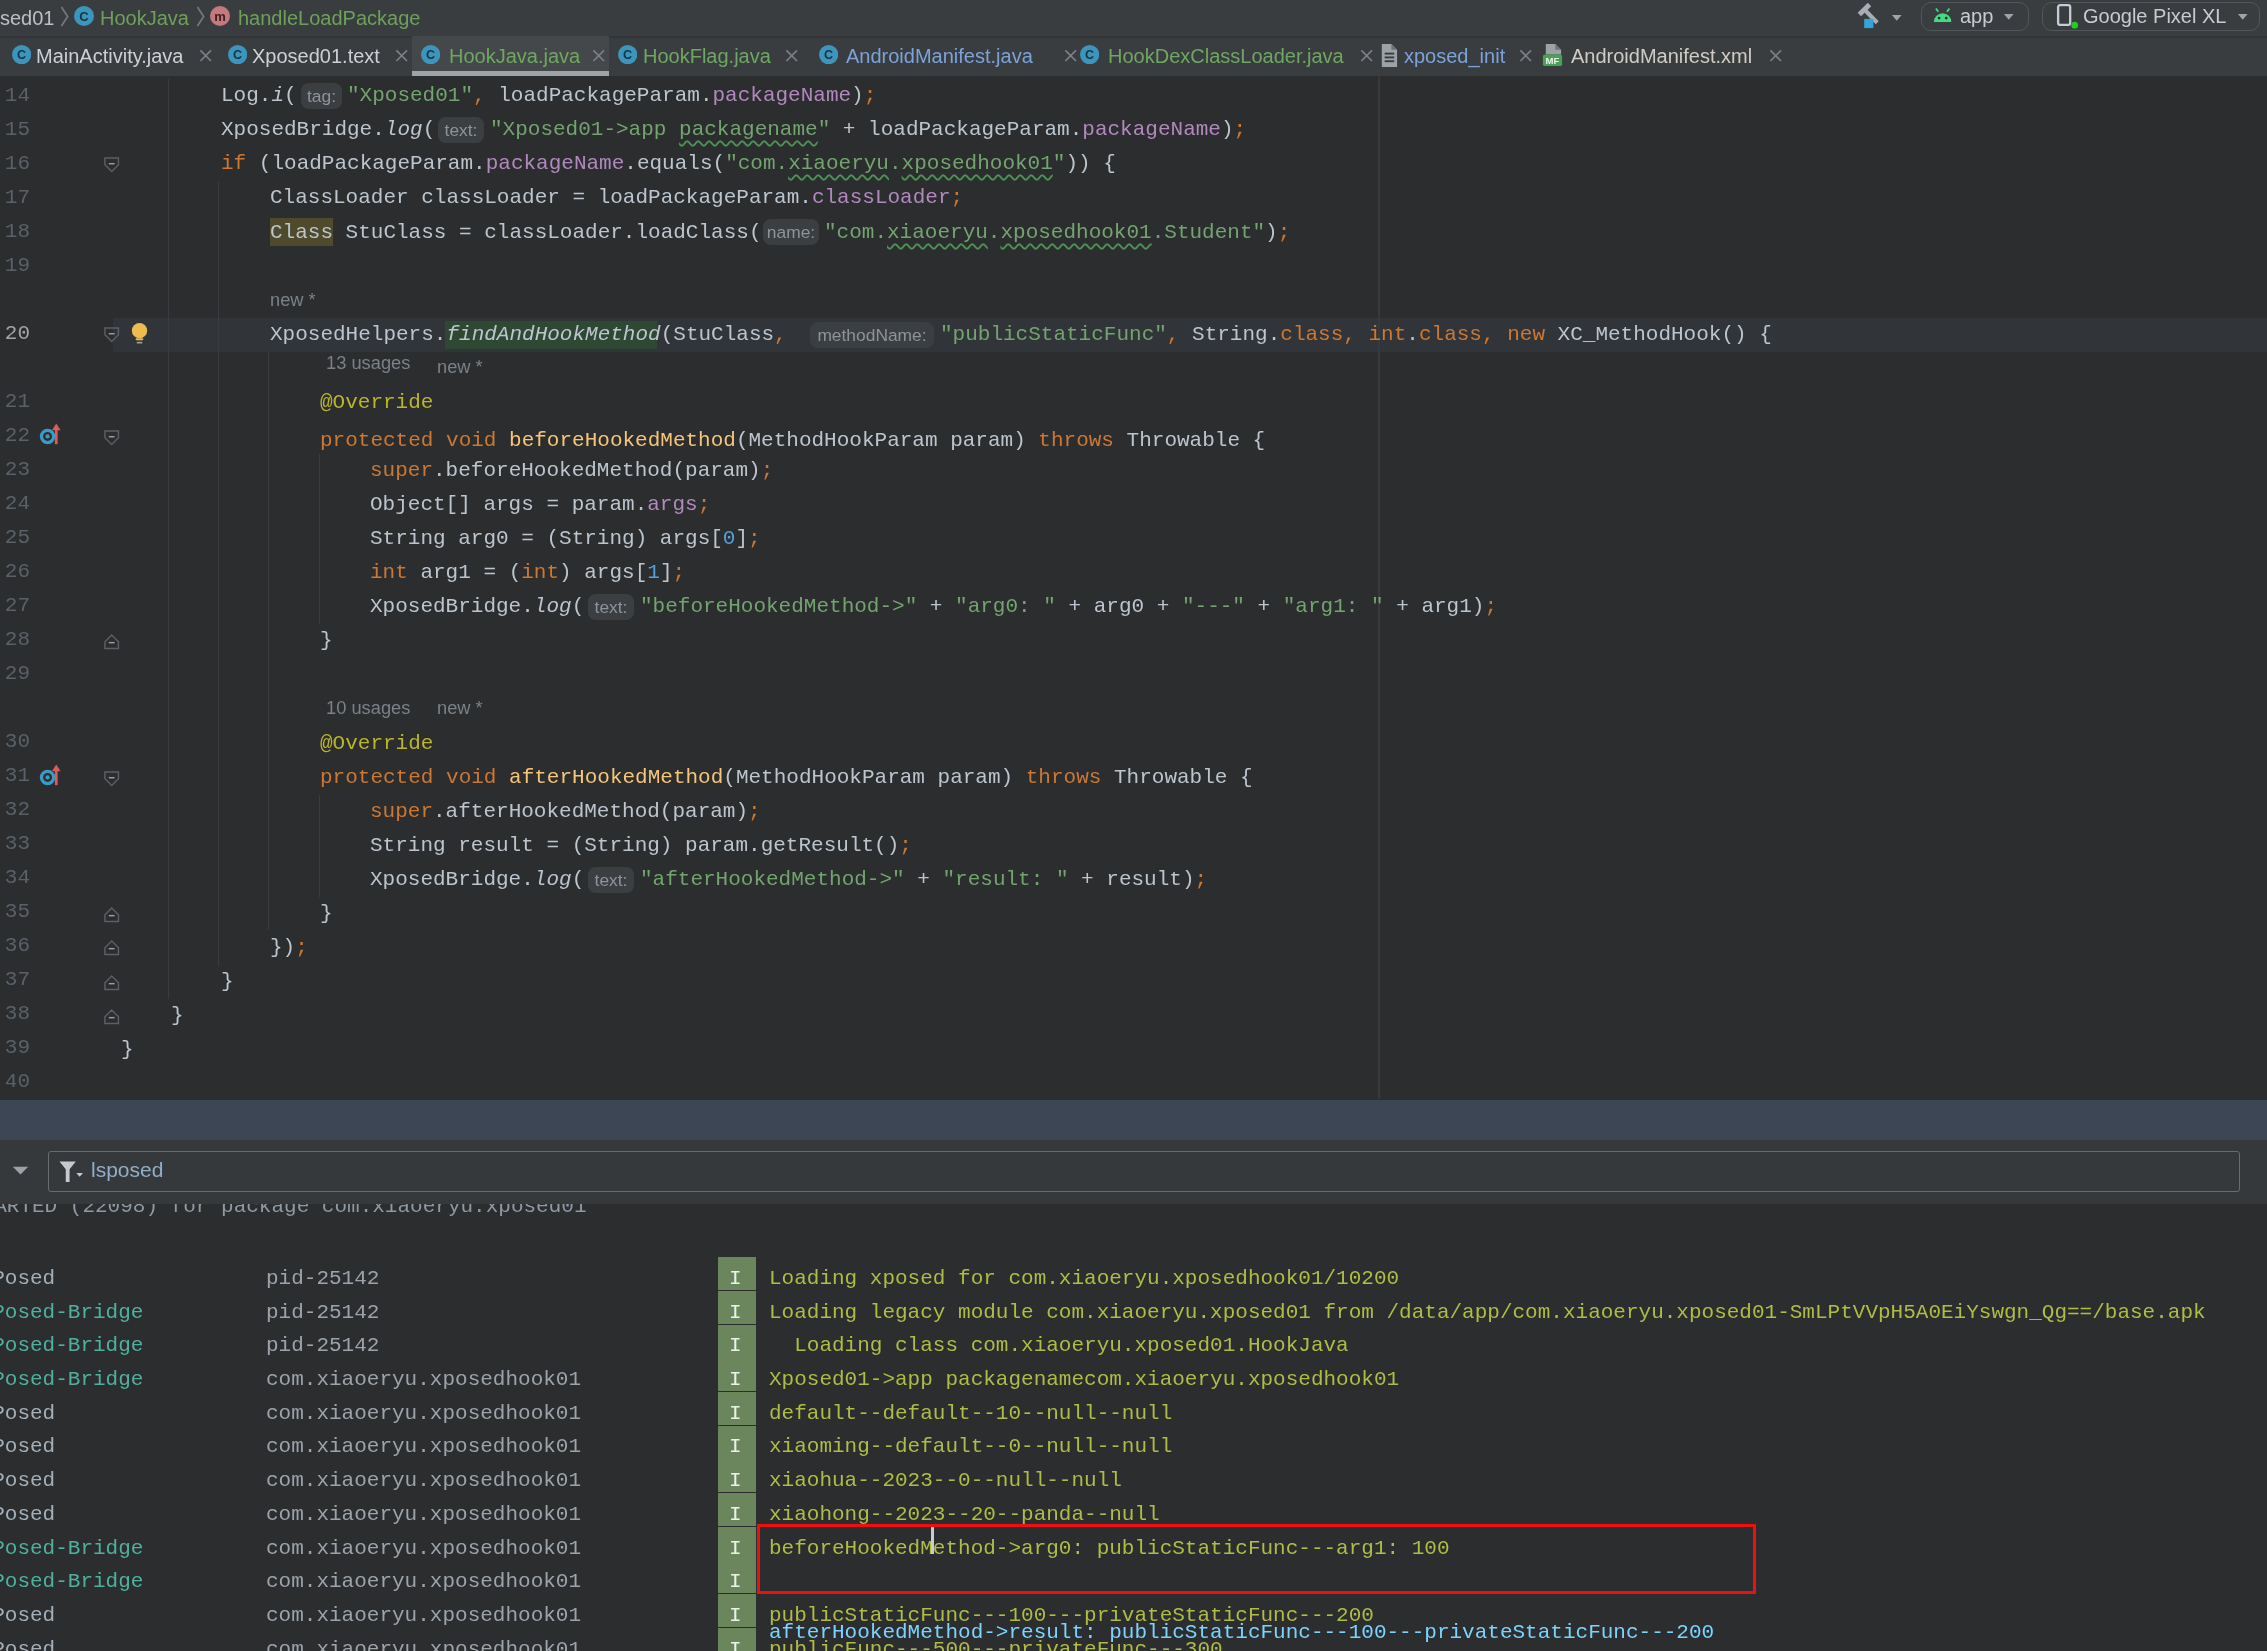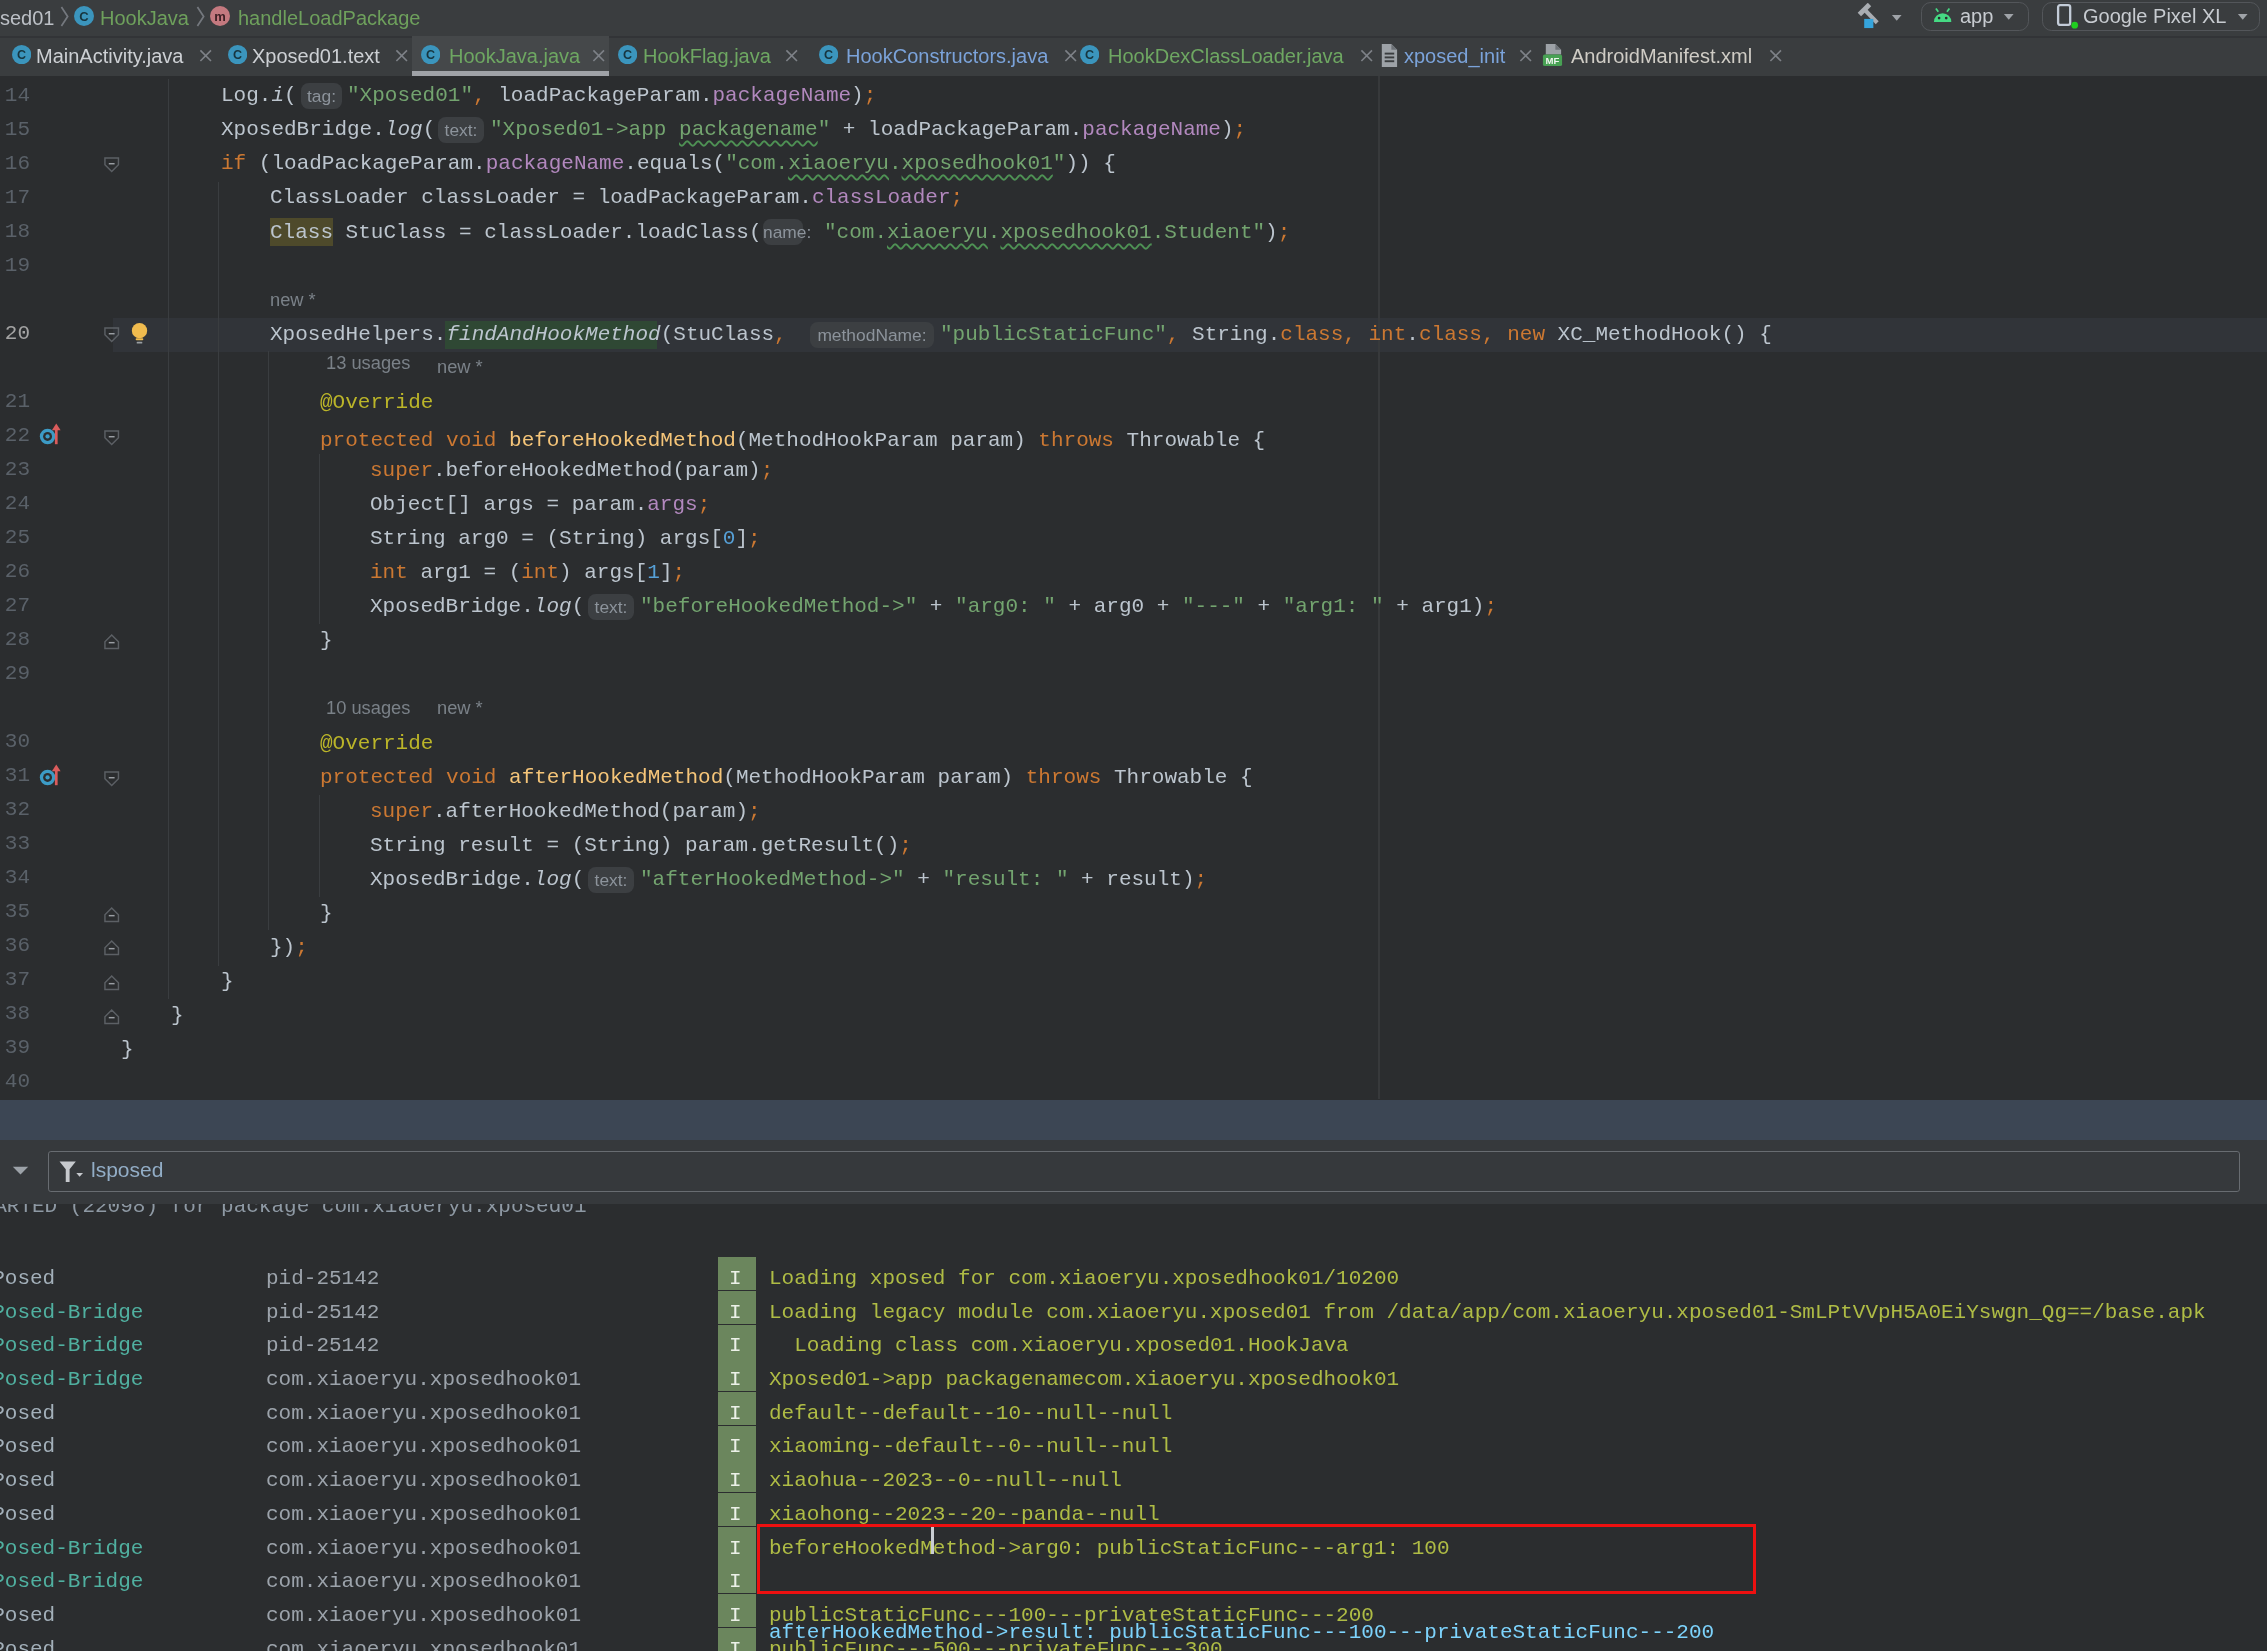--- a/index.html
+++ b/index.html
@@ -90,21 +90,21 @@
     <text x="10" y="14.5" font-size="13" font-family="Liberation Sans" font-weight="bold" fill="#17353f" text-anchor="middle">C</text>
   </svg>
 <div class="abs" style="left:643px;top:44px;font-size:20px;color:#6ea762;line-height:25px">HookFlag.java</div>
 <svg class="abs" style="left:784px;top:48px" width="15.4" height="15.4" viewBox="0 0 16 16">
     <path d="M2.5 2.5 L13.5 13.5 M13.5 2.5 L2.5 13.5" stroke="#7d8187" stroke-width="1.7"></path>
   </svg>
 <svg class="abs" style="left:819px;top:45px" width="19.3" height="19.3" viewBox="0 0 20 20">
     <circle cx="10" cy="10" r="10" fill="#3b95bd"></circle>
     <text x="10" y="14.5" font-size="13" font-family="Liberation Sans" font-weight="bold" fill="#17353f" text-anchor="middle">C</text>
   </svg>
-<div class="abs" style="left:846px;top:44px;font-size:20px;color:#7ba3da;line-height:25px">HookConstructors.java</div>
+<div class="abs" style="left:846px;top:44px;font-size:20px;color:#7ba3da;line-height:25px">AndroidManifest.java</div>
 <svg class="abs" style="left:1063px;top:48px" width="15.4" height="15.4" viewBox="0 0 16 16">
     <path d="M2.5 2.5 L13.5 13.5 M13.5 2.5 L2.5 13.5" stroke="#7d8187" stroke-width="1.7"></path>
   </svg>
 <svg class="abs" style="left:1080px;top:45px" width="19.3" height="19.3" viewBox="0 0 20 20">
     <circle cx="10" cy="10" r="10" fill="#3b95bd"></circle>
     <text x="10" y="14.5" font-size="13" font-family="Liberation Sans" font-weight="bold" fill="#17353f" text-anchor="middle">C</text>
   </svg>
 <div class="abs" style="left:1108px;top:44px;font-size:20px;color:#6ea762;line-height:25px">HookDexClassLoader.java</div>
 <svg class="abs" style="left:1359px;top:48px" width="15.4" height="15.4" viewBox="0 0 16 16">
     <path d="M2.5 2.5 L13.5 13.5 M13.5 2.5 L2.5 13.5" stroke="#7d8187" stroke-width="1.7"></path>
@@ -227,21 +227,21 @@
   </svg>
 <pre class="mono" style="left:221px;top:79px;color:#bcc5ce">Log.<span class="it">i</span>(</pre>
 <div class="chip" style="left:301px;top:83px;width:41px">tag:</div>
 <pre class="mono" style="left:347px;top:79px;color:#bcc5ce"><span class="s">"Xposed01"</span><span class="k">,</span> loadPackageParam.<span class="f">packageName</span>)<span class="k">;</span></pre>
 <pre class="mono" style="left:221px;top:113px;color:#bcc5ce">XposedBridge.<span class="it">log</span>(</pre>
 <div class="chip" style="left:438px;top:117px;width:46px">text:</div>
 <pre class="mono" style="left:490px;top:113px;color:#bcc5ce"><span class="s">"Xposed01-&gt;app </span><span class="s w">packagename</span><span class="s">"</span> + loadPackageParam.<span class="f">packageName</span>)<span class="k">;</span></pre>
 <pre class="mono" style="left:221px;top:147px;color:#bcc5ce"><span class="k">if</span> (loadPackageParam.<span class="f">packageName</span>.equals(<span class="s">"com.</span><span class="s w">xiaoeryu</span><span class="s">.</span><span class="s w">xposedhook01</span><span class="s">"</span>)) {</pre>
 <pre class="mono" style="left:270px;top:181px;color:#bcc5ce">ClassLoader classLoader = loadPackageParam.<span class="f">classLoader</span><span class="k">;</span></pre>
 <pre class="mono" style="left:270px;top:216px;color:#bcc5ce">Class StuClass = classLoader.loadClass(</pre>
-<div class="chip" style="left:763px;top:219px;width:40px">name:</div>
+<div class="chip" style="left:763px;top:219px;width:56px">name:</div>
 <pre class="mono" style="left:824px;top:216px;color:#bcc5ce"><span class="s">"com.</span><span class="s w">xiaoeryu</span><span class="s">.</span><span class="s w">xposedhook01</span><span class="s">.Student"</span>)<span class="k">;</span></pre>
 <div class="abs" style="left:270px;top:289px;font-size:18.3px;color:#7a8188">new *</div>
 <pre class="mono" style="left:270px;top:318px;color:#bcc5ce">XposedHelpers.<span class="it">findAndHookMethod</span>(StuClass<span class="k">,</span> </pre>
 <div class="chip" style="left:810px;top:322px;width:124px">methodName:</div>
 <pre class="mono" style="left:940px;top:318px;color:#bcc5ce"><span class="s">"publicStaticFunc"</span><span class="k">,</span> String.<span class="k">class</span><span class="k">,</span> <span class="k">int</span>.<span class="k">class</span><span class="k">,</span> <span class="k">new</span> XC_MethodHook() {</pre>
 <div class="abs" style="left:326px;top:352px;font-size:18.3px;color:#7a8188">13 usages</div>
 <div class="abs" style="left:437px;top:356px;font-size:18.3px;color:#7a8188">new *</div>
 <pre class="mono" style="left:320px;top:386px;color:#bcc5ce"><span class="a">@Override</span></pre>
 <pre class="mono" style="left:320px;top:424px;color:#bcc5ce"><span class="k">protected</span> <span class="k">void</span> <span class="m">beforeHookedMethod</span>(MethodHookParam param) <span class="k">throws</span> Throwable {</pre>
 <pre class="mono" style="left:370px;top:454px;color:#bcc5ce"><span class="k">super</span>.beforeHookedMethod(param)<span class="k">;</span></pre>

